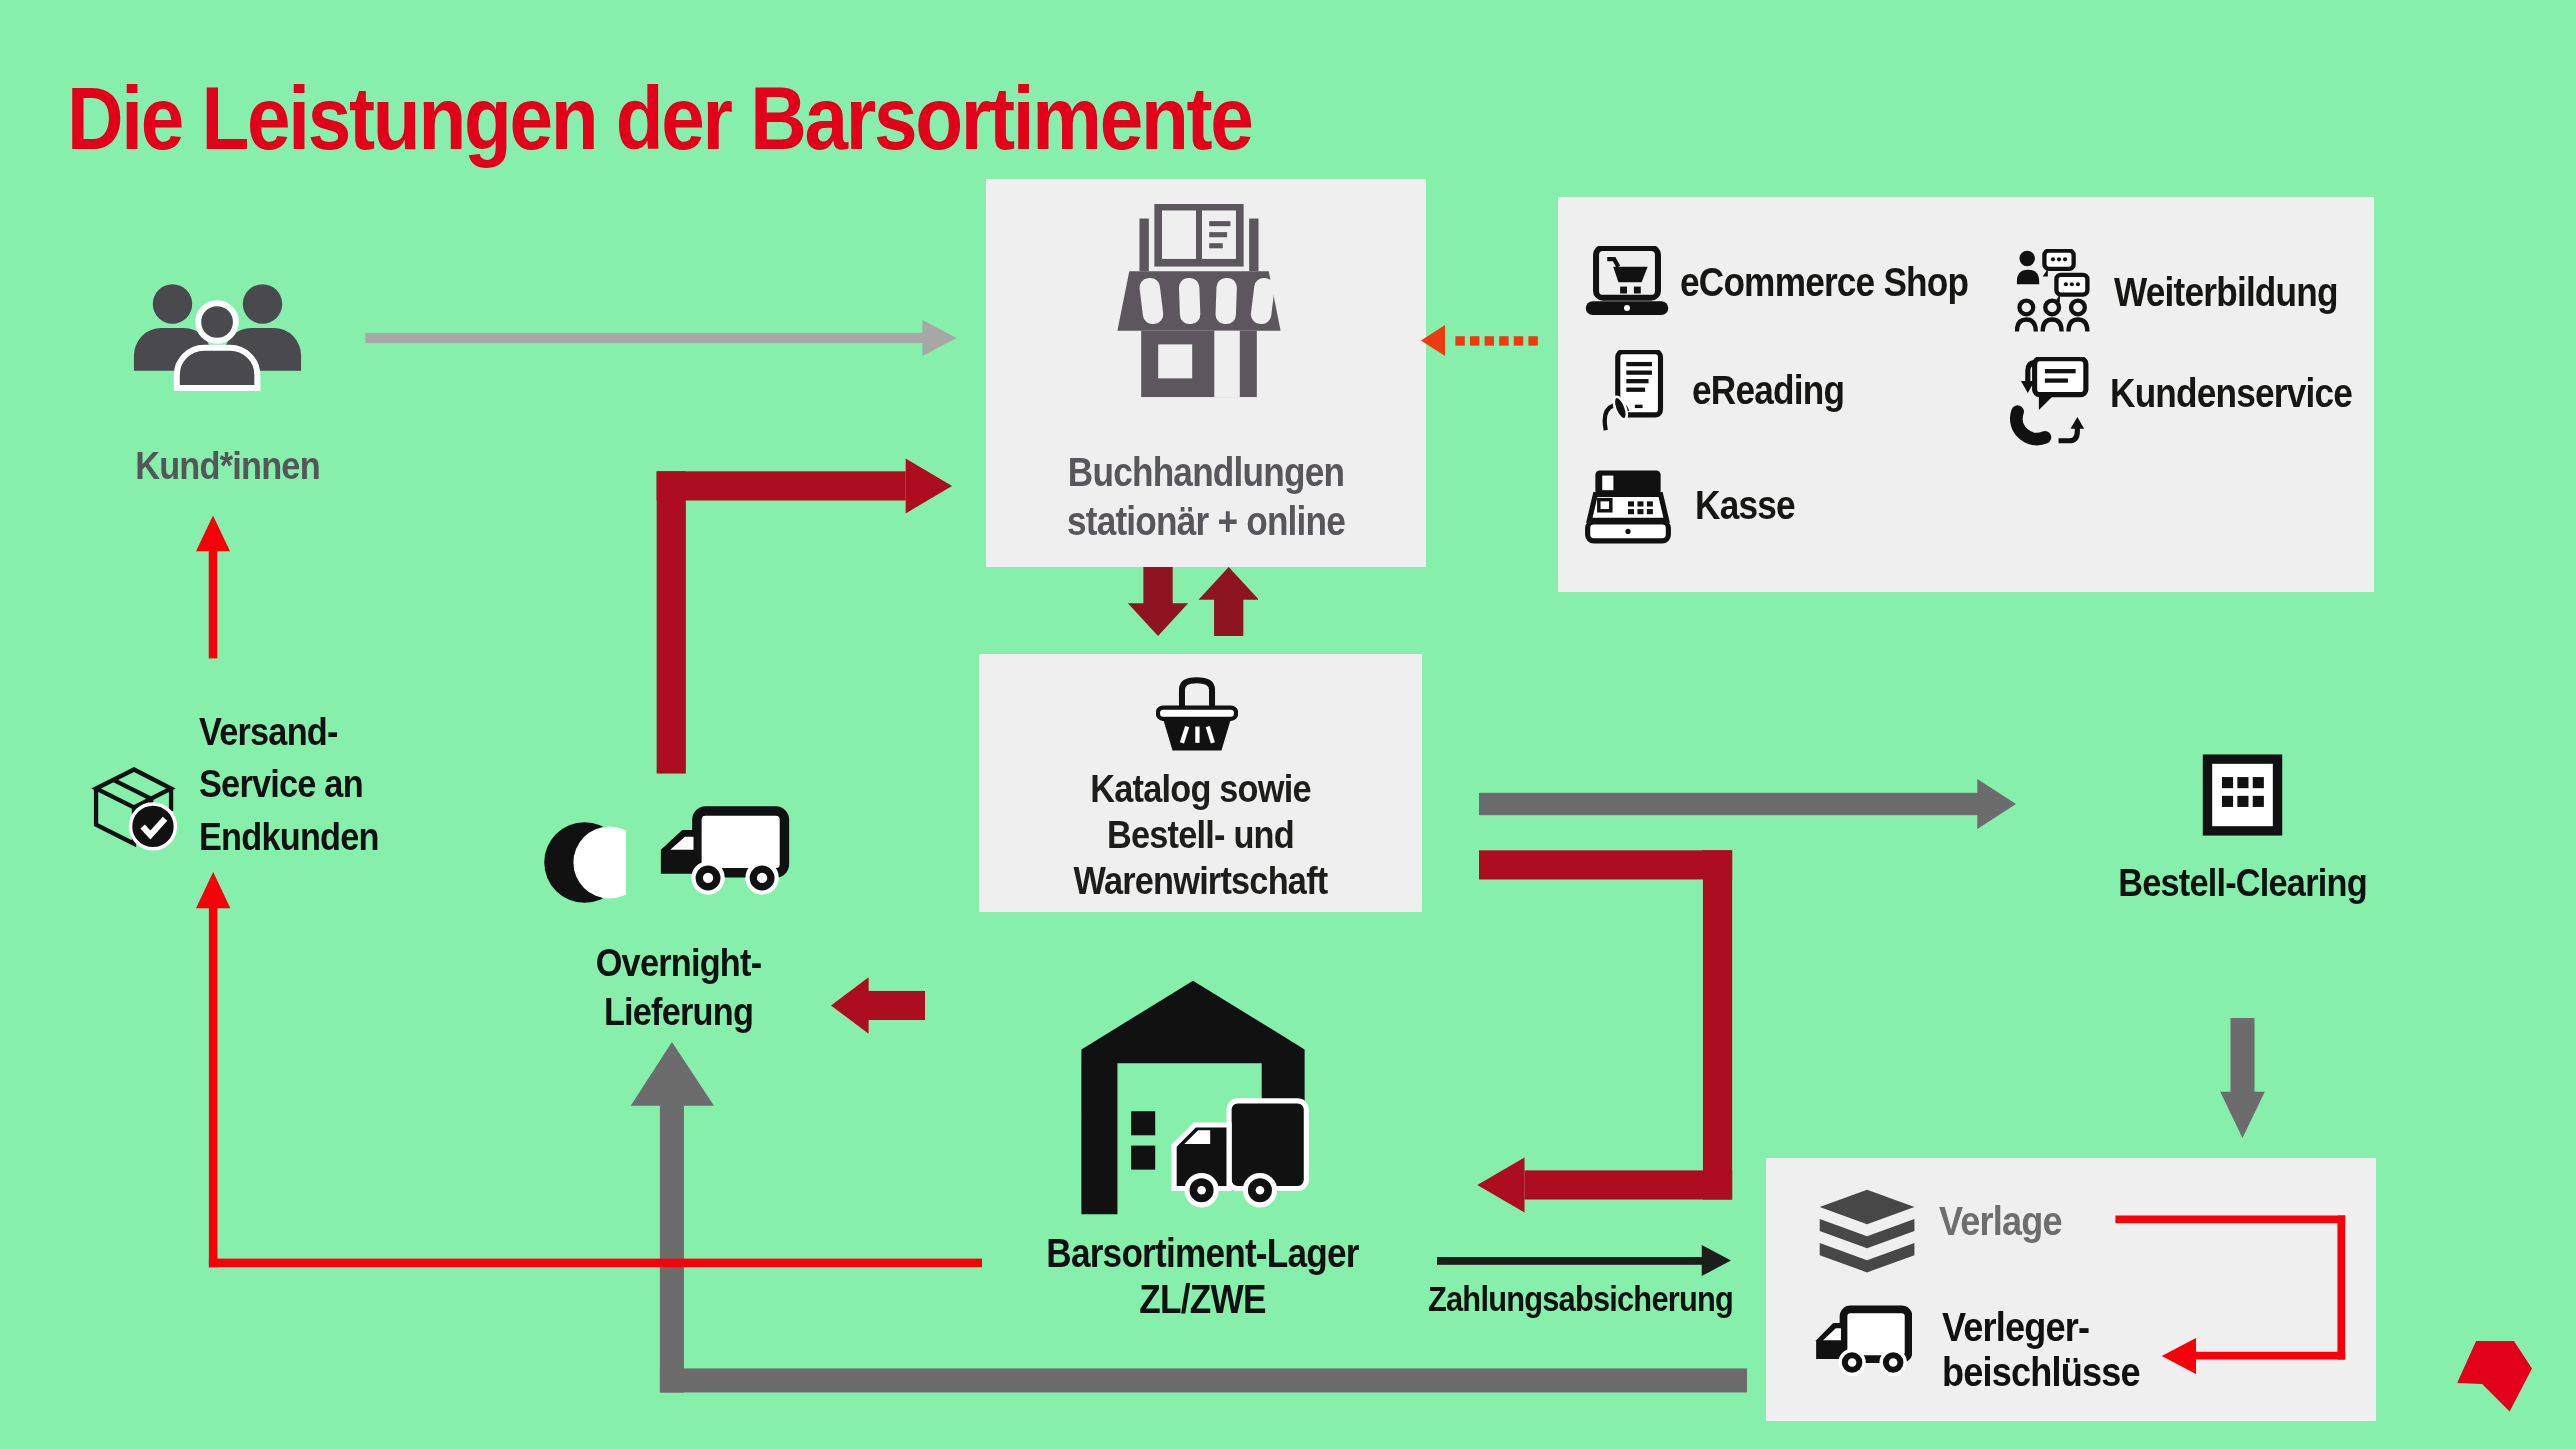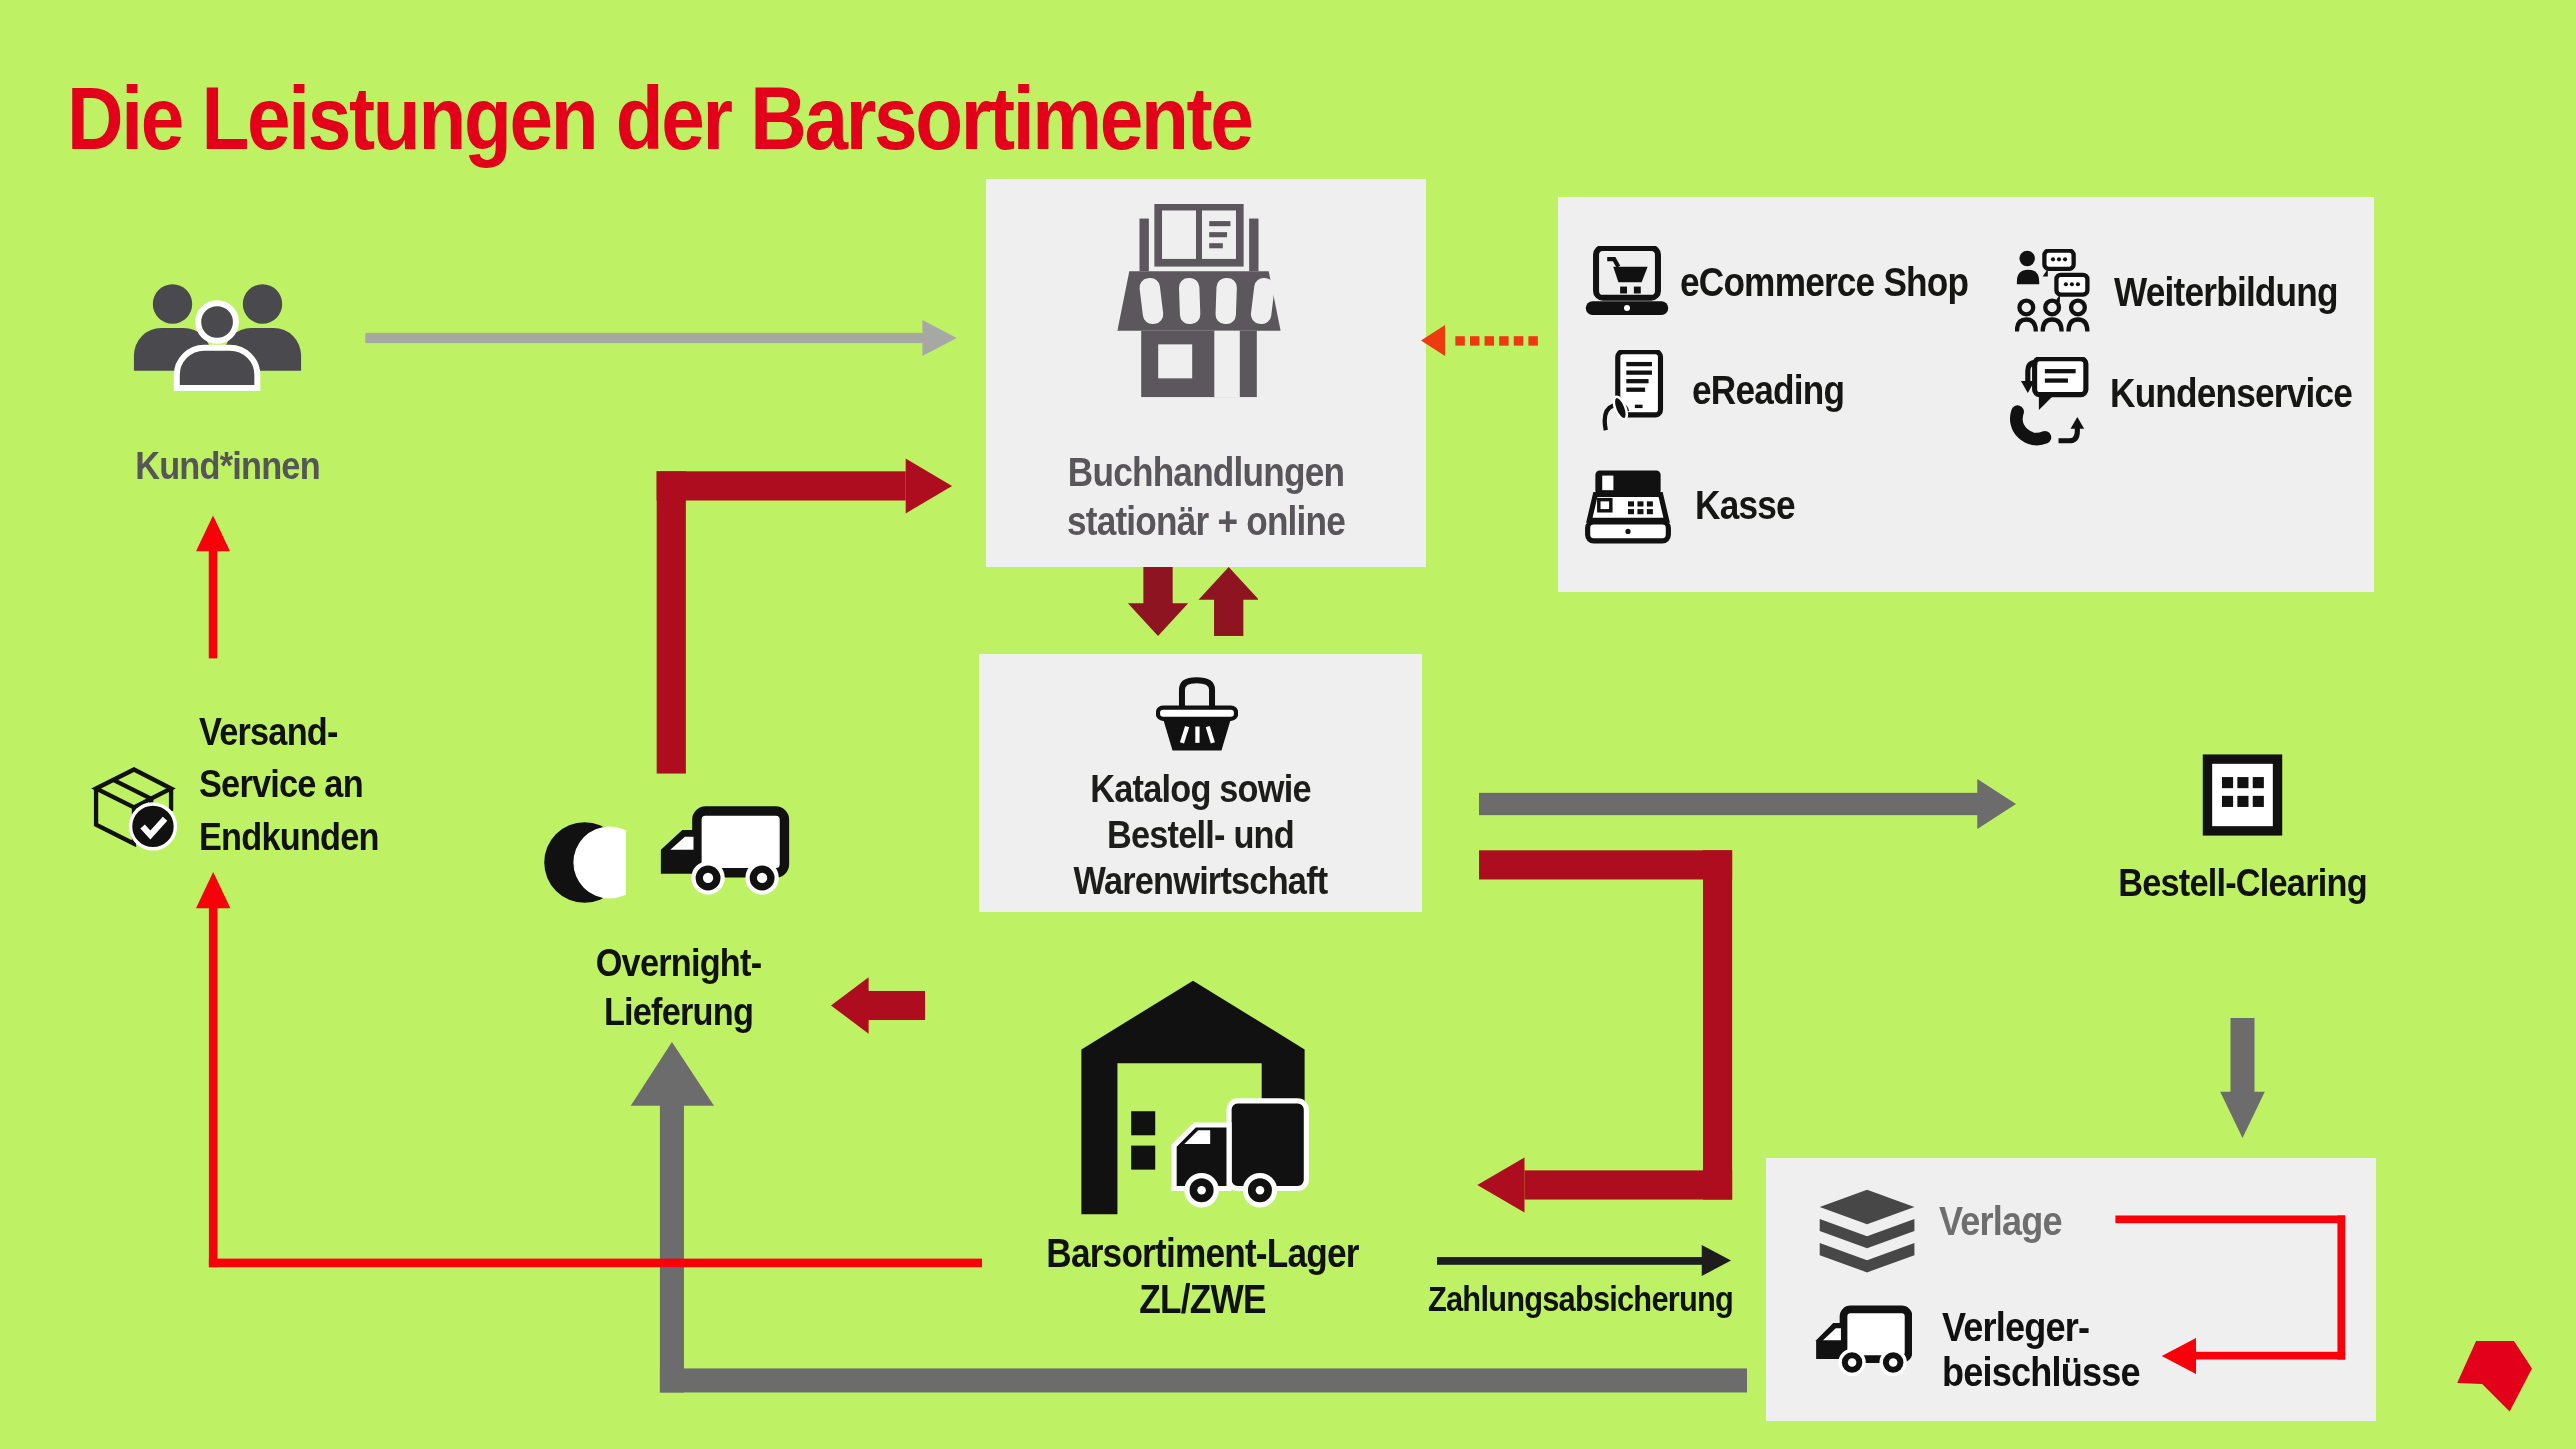--- a/index.html
+++ b/index.html
@@ -1,16 +1,16 @@
 <!DOCTYPE html>
 <html style="font-size:13.7px"><head>
 <meta charset="utf-8">
 <style>
   html,body{margin:0;padding:0;background:#ffffff;}
-  #stage{position:relative;width:2576px;height:1449px;background:#bef264;overflow:hidden;
+  #stage{position:relative;width:2576px;height:1449px;background:#86efac;overflow:hidden;
          font-family:"Liberation Sans",sans-serif;}
   .abs{position:absolute;}
   .box{position:absolute;background:#efefef;}
   .lbl{position:absolute;font-weight:bold;color:#1d1d1b;letter-spacing:-0.9px;line-height:1.2;}
   .c{text-align:center;}
   .cond{transform:scaleX(0.88);}
   .cond-l{transform:scaleX(0.88);transform-origin:left top;}
   svg{display:block;}
 </style>
 </head>

